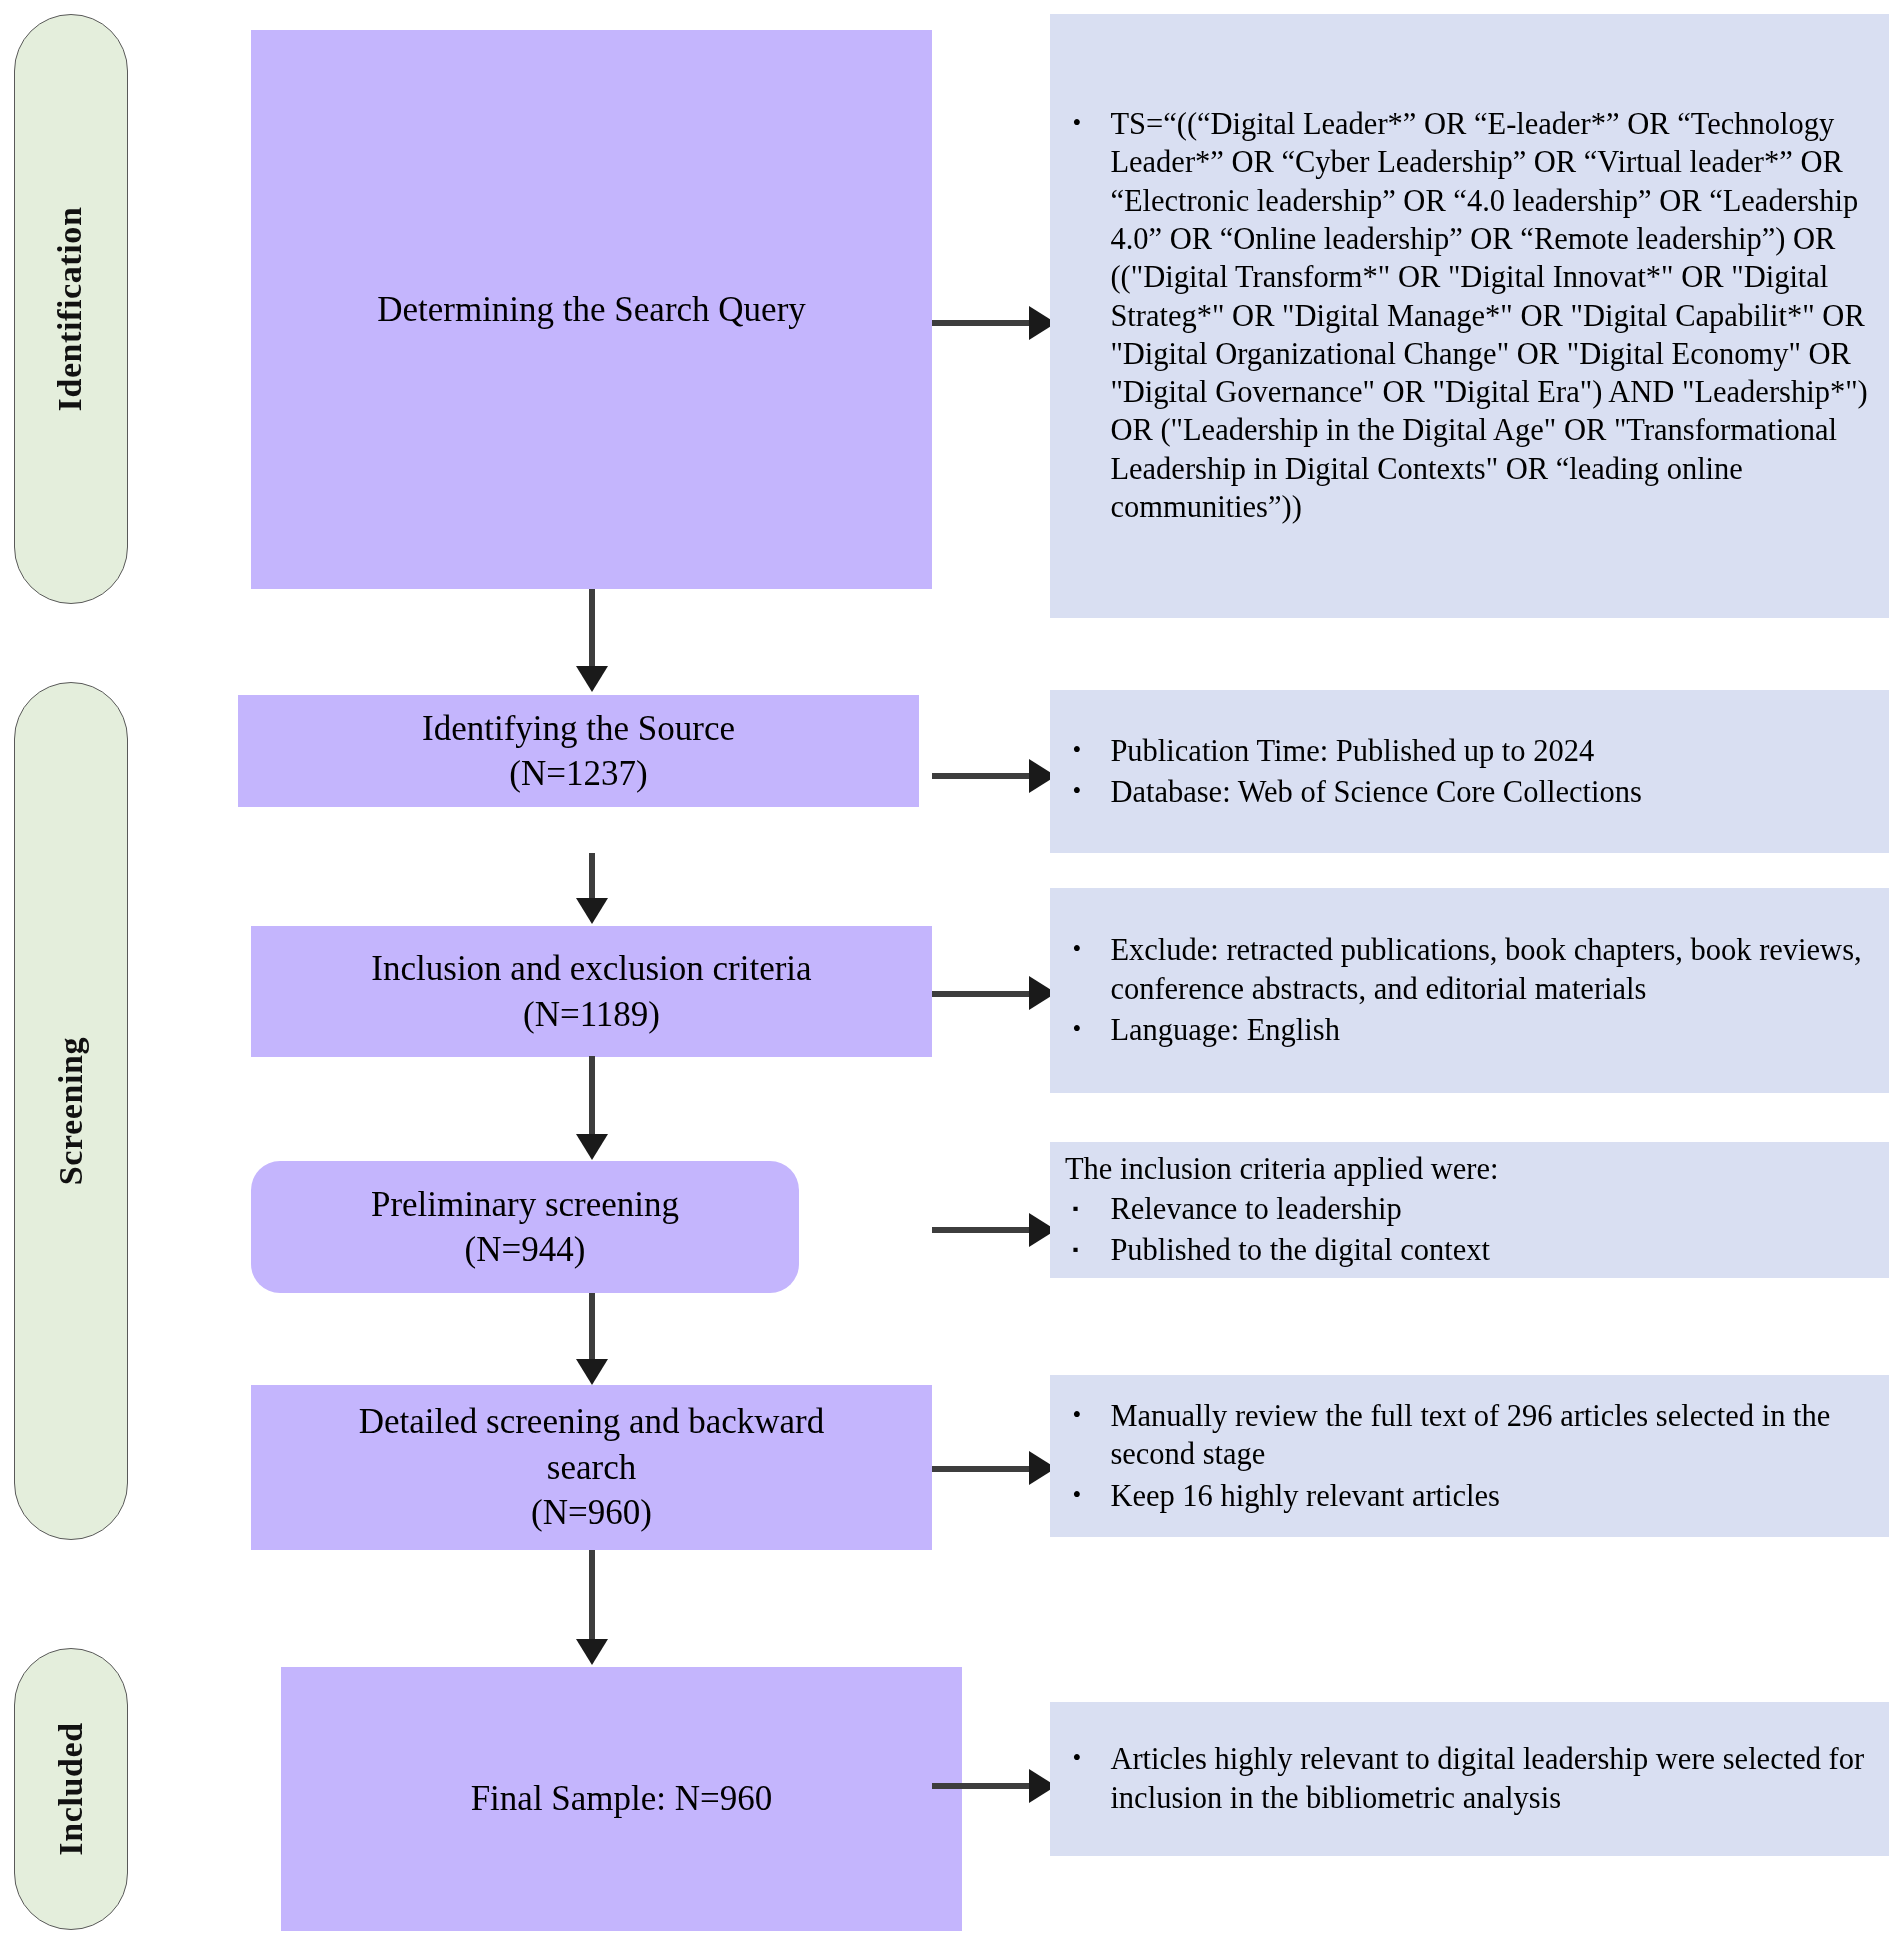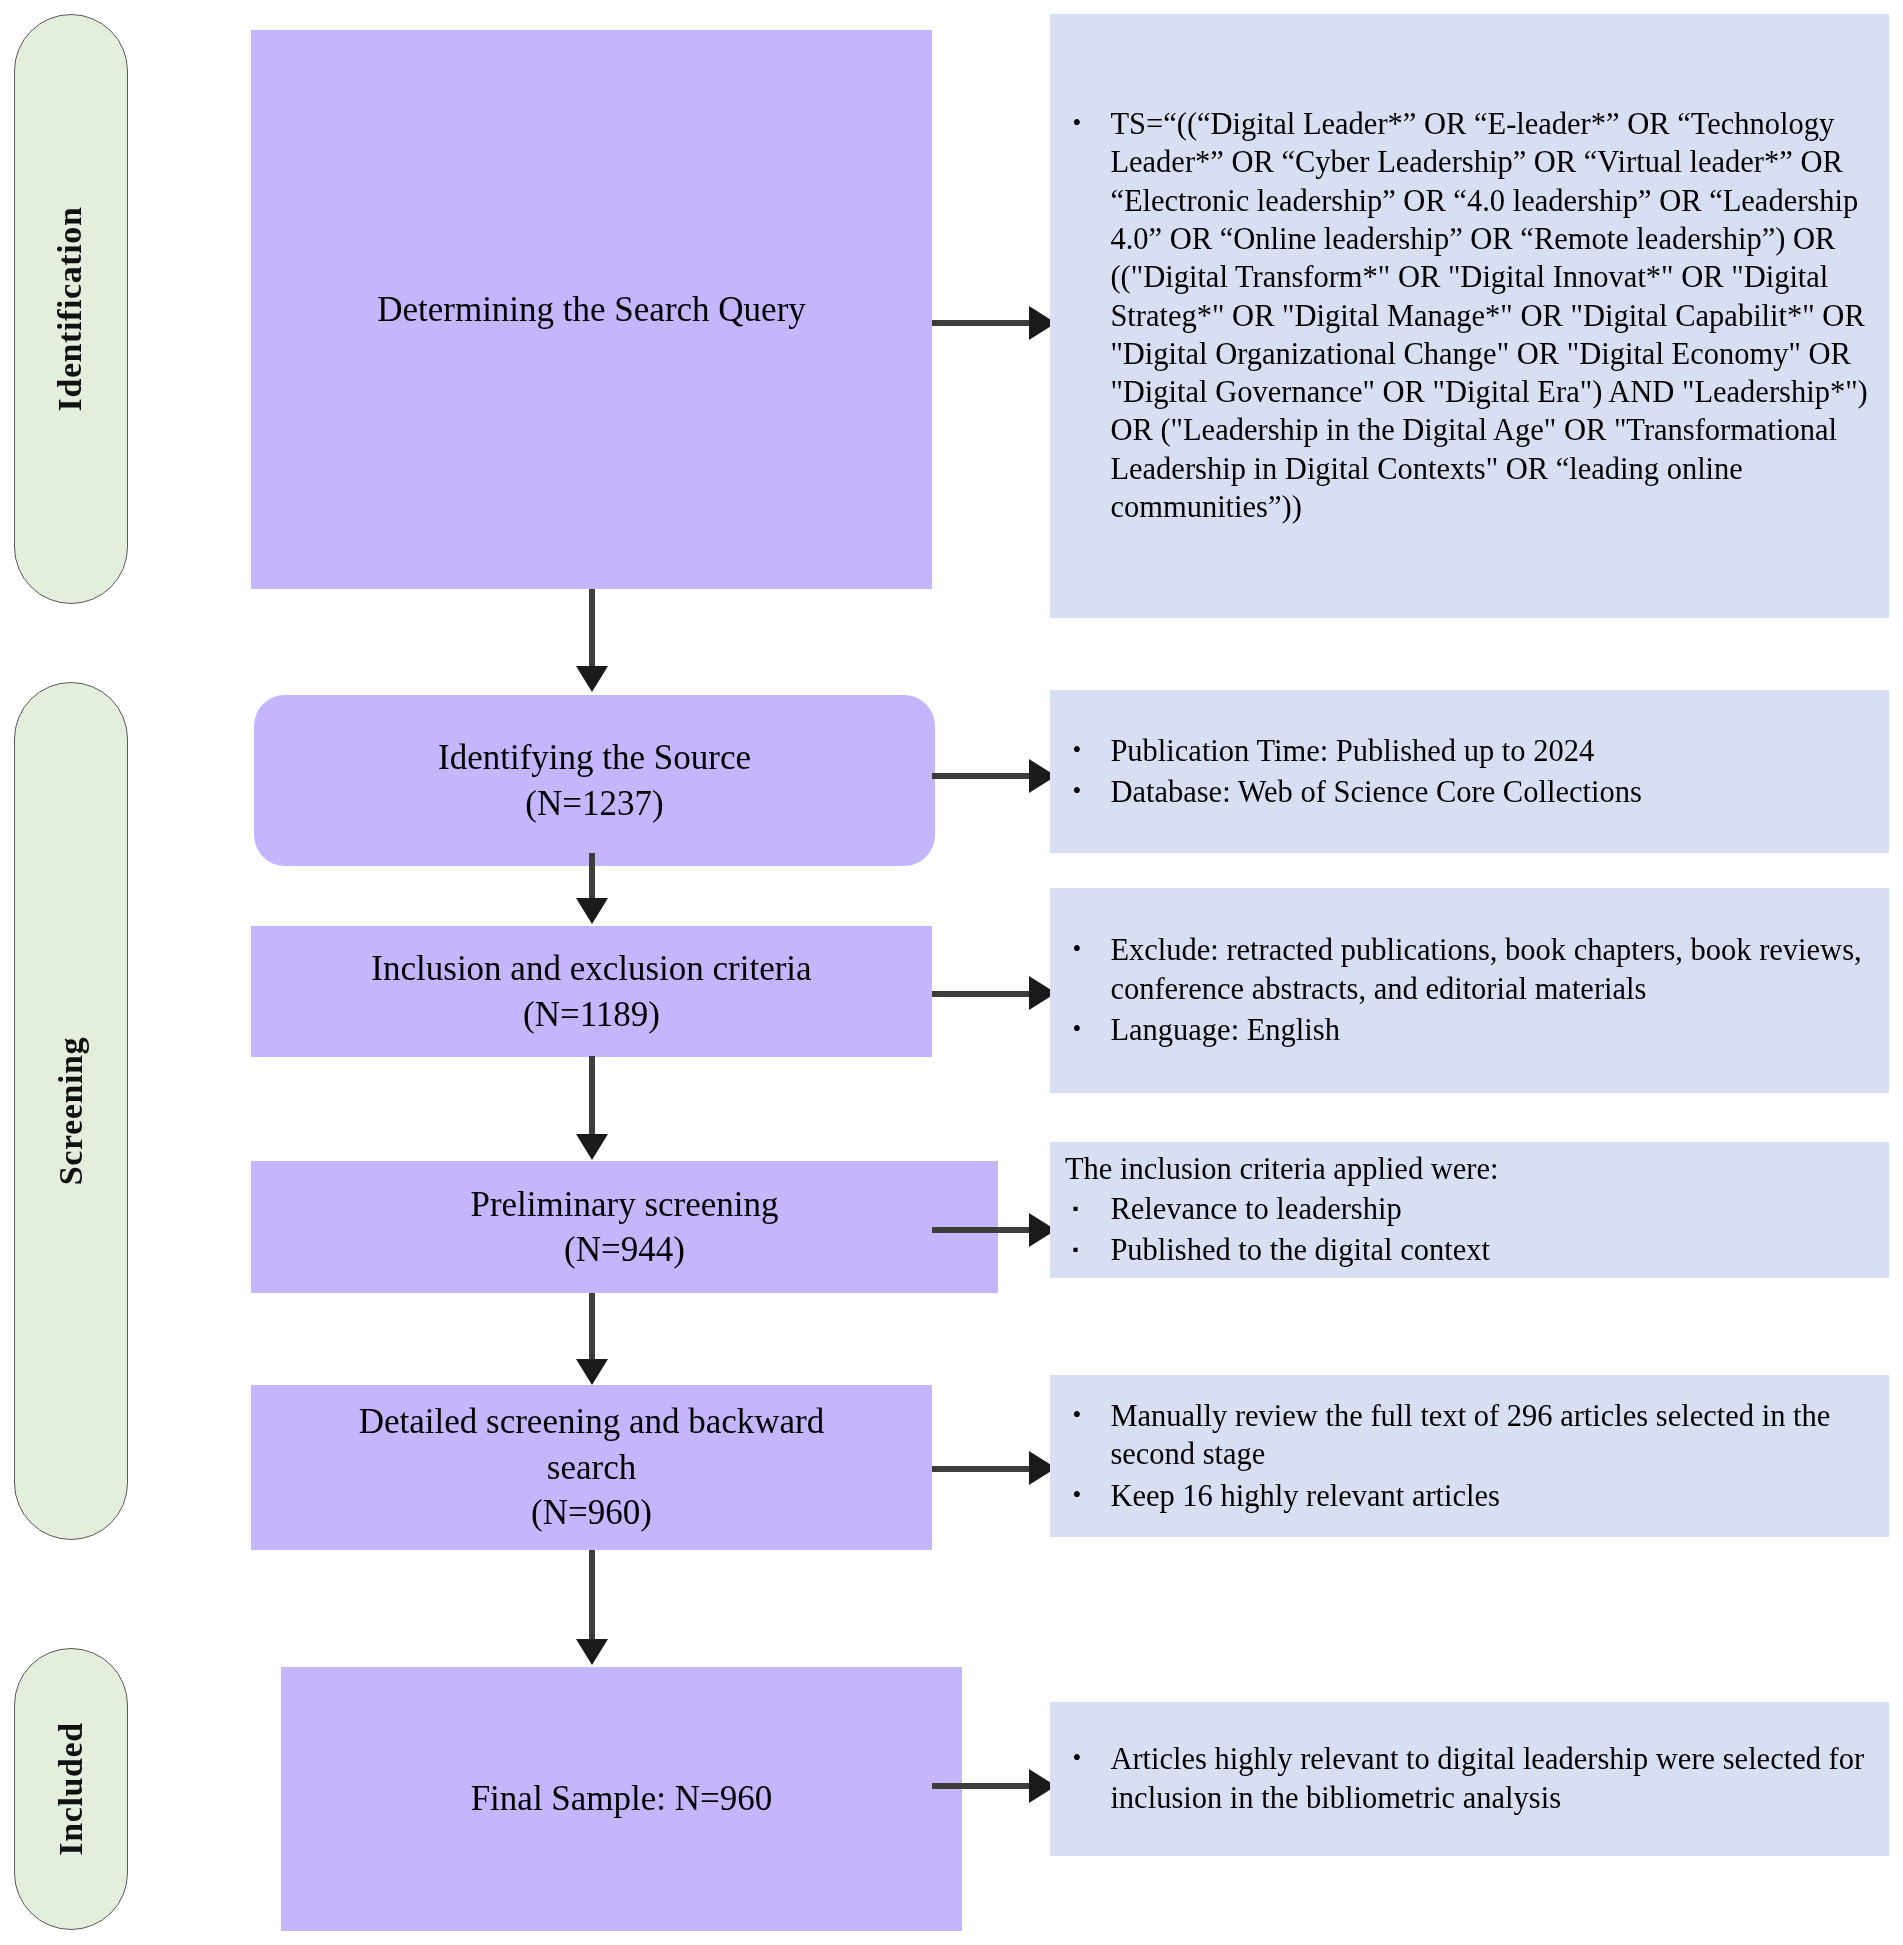--- a/index.html
+++ b/index.html
@@ -148,31 +148,31 @@
   </div>
 
   <div class="stage-pill" style="left:13.7px; top:1648px; width:114px; height:282px;">
     <span class="stage-pill-label">Included</span>
   </div>
 
   <div class="proc-box" style="left:251px; top:30px; width:681px; height:559px;">
     <div class="proc-line">Determining the Search Query</div>
   </div>
 
-  <div class="proc-box" style="left:254px; top:695px; width:681px; height:171px;border-radius:31px;">
+  <div class="proc-box" style="left:238px; top:695px; width:681px; height:112px;">
     <div class="proc-line">Identifying the Source</div>
     <div class="proc-line">(N=1237)</div>
   </div>
 
   <div class="proc-box" style="left:251px; top:926px; width:681px; height:131px;">
     <div class="proc-line">Inclusion and exclusion criteria</div>
     <div class="proc-line">(N=1189)</div>
   </div>
 
-  <div class="proc-box" style="left:251px; top:1161px; width:747px; height:132px;">
+  <div class="proc-box" style="left:251px; top:1161px; width:548px; height:132px;border-radius:29px;">
     <div class="proc-line">Preliminary screening</div>
     <div class="proc-line">(N=944)</div>
   </div>
 
   <div class="proc-box" style="left:251px; top:1385px; width:681px; height:165px;">
     <div class="proc-line">Detailed screening and backward</div>
     <div class="proc-line">search</div>
     <div class="proc-line">(N=960)</div>
   </div>
 

